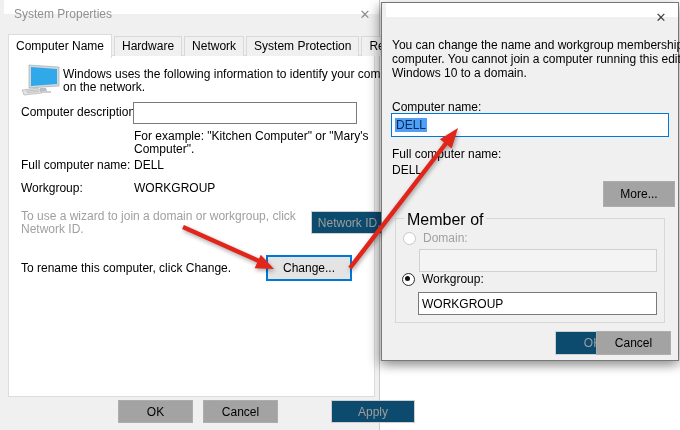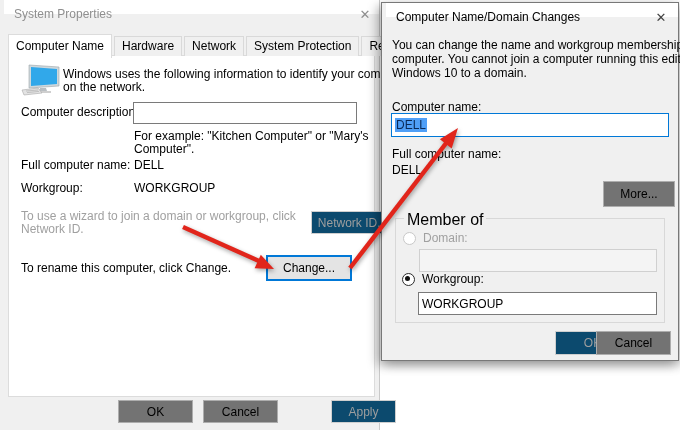--- a/index.html
+++ b/index.html
@@ -23,21 +23,21 @@
   
   .tabs{position:absolute;left:8px;top:34px;height:22px;display:flex;align-items:flex-end;z-index:3;}
   .tab{height:19px;line-height:19px;padding:0 7px;border:1px solid #d9d9d9;border-bottom:none;
        background:#f0f0f0;margin-right:2px;font-size:12px;}
   .tab.active{background:#fff;height:23px;line-height:22px;border-color:#dcdcdc;margin-bottom:-2px;}
 
   .pane{position:absolute;left:8px;top:55px;width:365px;height:340px;background:#fff;border:1px solid #dcdcdc;}
 
   
   .btn{position:absolute;display:flex;align-items:center;justify-content:center;
-       background:#737373;border:1px solid #adadad;font-size:12px;color:#000;box-sizing:border-box;}
+       background:#a3a3a3;border:1px solid #adadad;font-size:12px;color:#000;box-sizing:border-box;}
   .btn.disabled{background:#0c4a6e;border-color:#cfcfcf;color:var(--disabled-text);margin-left:43px;}
   .btn.focused{border:2px solid var(--accent-focus);background:#e4e4e4;}
 
   
   .tb{position:absolute;background:#fff;border:1px solid #7a7a7a;box-sizing:border-box;
       display:flex;align-items:center;padding:0 3px;font-size:12px;overflow:hidden;}
   .tb.disabled{background:#f4f4f4;border-color:#d0d0d0;}
   .tb.focus{border-color:var(--accent-focus);}
   .sel{background:var(--selection-bg);color:#0a2a57;padding:0 1px;}
 
@@ -109,26 +109,25 @@
       <div class="abs nowrap muted" style="left:12px;top:153px;">To use a wizard to join a domain or workgroup, click</div>
       <div class="abs nowrap muted" style="left:12px;top:166px;">Network ID.</div>
       <div class="btn disabled" style="left:259px;top:155px;width:83px;height:23px;">Network ID...</div>
 
       <div class="abs nowrap" style="left:12px;top:205px;">To rename this computer, click Change.</div>
       <div class="btn focused" style="left:257px;top:199px;width:86px;height:26px;">Change...</div>
     </div>
 
     <div class="btn" style="left:118px;top:400px;width:75px;height:23px;">OK</div>
     <div class="btn" style="left:203px;top:400px;width:75px;height:23px;">Cancel</div>
-    <div class="btn disabled" style="left:288px;top:400px;width:65px;height:23px;">Apply</div>
+    <div class="btn disabled" style="left:288px;top:400px;width:84px;height:23px;">Apply</div>
   </div>
 
   <div class="dlg right">
     <div class="titlebar">
-      <span class="titletext nowrap">Computer Name/Domain Changes</span>
       <span class="closebtn" style="left:262px;">✕</span>
     </div>
 
     <div class="abs nowrap" style="left:10px;top:35px;">You can change the name and workgroup membership of this</div>
     <div class="abs nowrap" style="left:10px;top:49px;">computer. You cannot join a computer running this edition of</div>
     <div class="abs nowrap" style="left:10px;top:63px;">Windows 10 to a domain.</div>
 
     <div class="abs nowrap" style="left:10px;top:97px;">Computer name:</div>
     <div class="tb focus" style="left:9px;top:110px;width:278px;height:24px;">
       <span class="sel">DELL</span>

